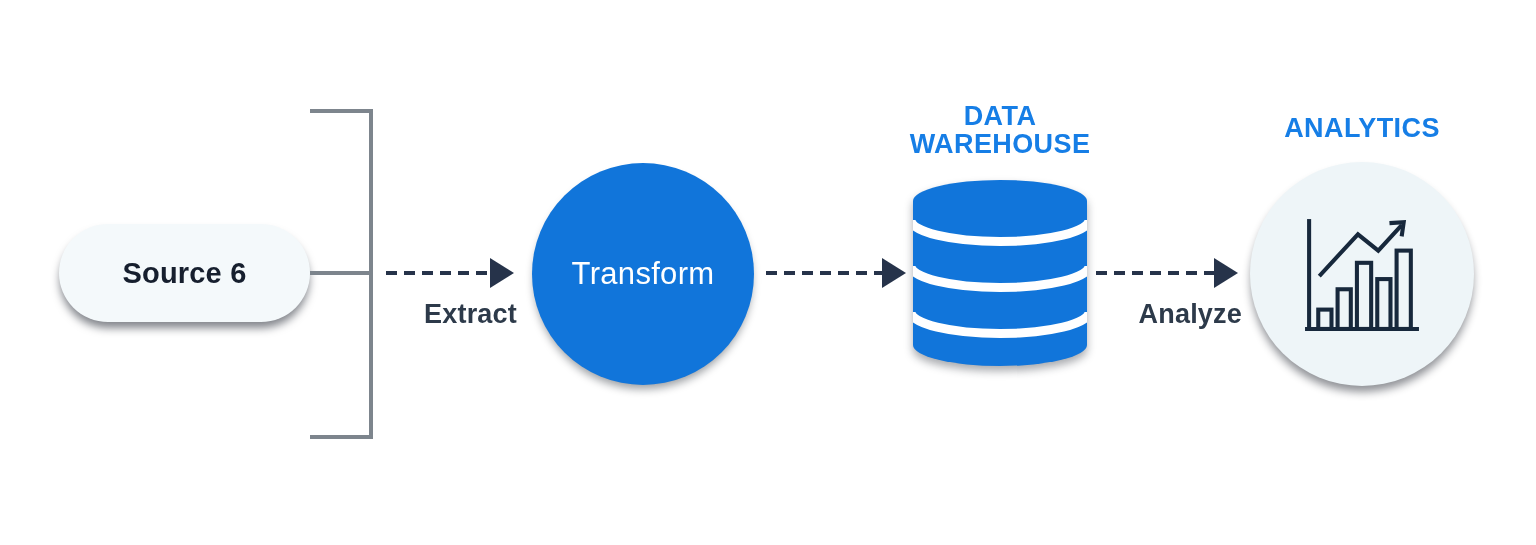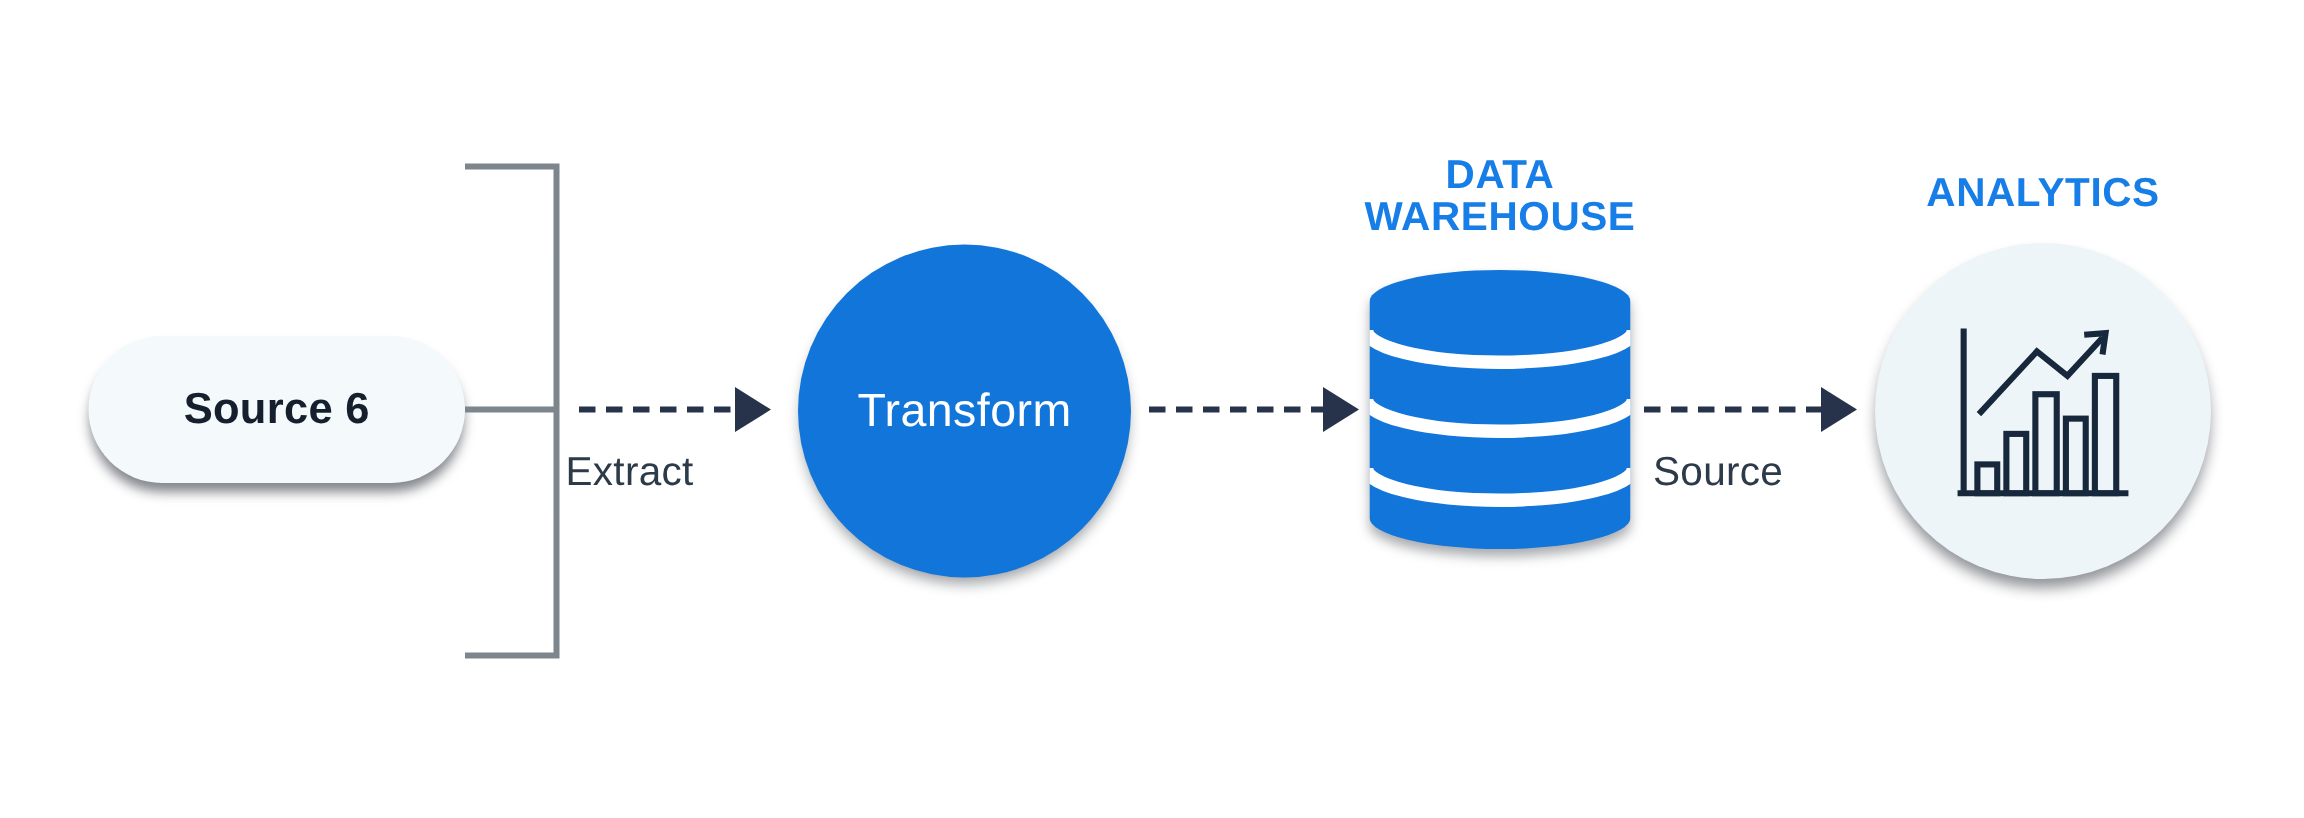--- a/index.html
+++ b/index.html
@@ -68,22 +68,22 @@
     display:flex;align-items:center;justify-content:center;
     box-shadow:0 7px 9px -1px rgba(8,14,25,0.45);
   }
   
   .arrow{position:absolute;top:253px;}
   .arrow.extract{left:386px;}
   .arrow.load{left:766px;}
   .arrow.analyze{left:1096px;}
   .flow-label{
     position:absolute;top:299px;
-    font-size:27px;font-weight:400;color:var(--label_dark);
-    text-align:left;letter-spacing:.2px;
+    font-size:27px;font-weight:700;color:var(--label_dark);
+    text-align:right;letter-spacing:.2px;
   }
   .flow-label.extract{left:377px;width:140px;}
   .flow-label.load{left:761px;width:136px;}
   .flow-label.analyze{left:1102px;width:140px;}
   
   .cylinder{position:absolute;left:913px;top:178px;filter:drop-shadow(0 5px 4px rgba(8,14,25,0.35));}
 </style>
 </head>
 <body>
 
@@ -117,21 +117,21 @@
     <path d="M0,23 A87,21 0 0 1 174,23 L174,167 A87,21 0 0 1 0,167 Z" fill="#1175da"></path>
     <path d="M-2,42 A87,21 0 0 0 176,42" fill="none" stroke="#ffffff" stroke-width="9"></path>
     <path d="M-2,88 A87,21 0 0 0 176,88" fill="none" stroke="#ffffff" stroke-width="9"></path>
     <path d="M-2,134 A87,21 0 0 0 176,134" fill="none" stroke="#ffffff" stroke-width="9"></path>
   </svg>
 
   <svg class="arrow analyze" width="144" height="40" viewBox="0 0 144 40">
     <line x1="0" y1="20" x2="118" y2="20" stroke="#26334a" stroke-width="4" stroke-dasharray="11 7"></line>
     <polygon points="118,5 118,35 142,20" fill="#26334a"></polygon>
   </svg>
-  <div class="flow-label analyze">Source</div>
+  <div class="flow-label analyze">Analyze</div>
 
   <div class="heading analytics">ANALYTICS</div>
   <div class="analytics-node">
     <svg width="118" height="114" viewBox="0 0 116 112">
       <g stroke="#17283c" stroke-width="4" fill="none">
 
         <line x1="6" y1="2" x2="6" y2="110"></line>
         <line x1="2" y1="110" x2="114" y2="110"></line>
 
         <rect x="15" y="91" width="13" height="19"></rect>

